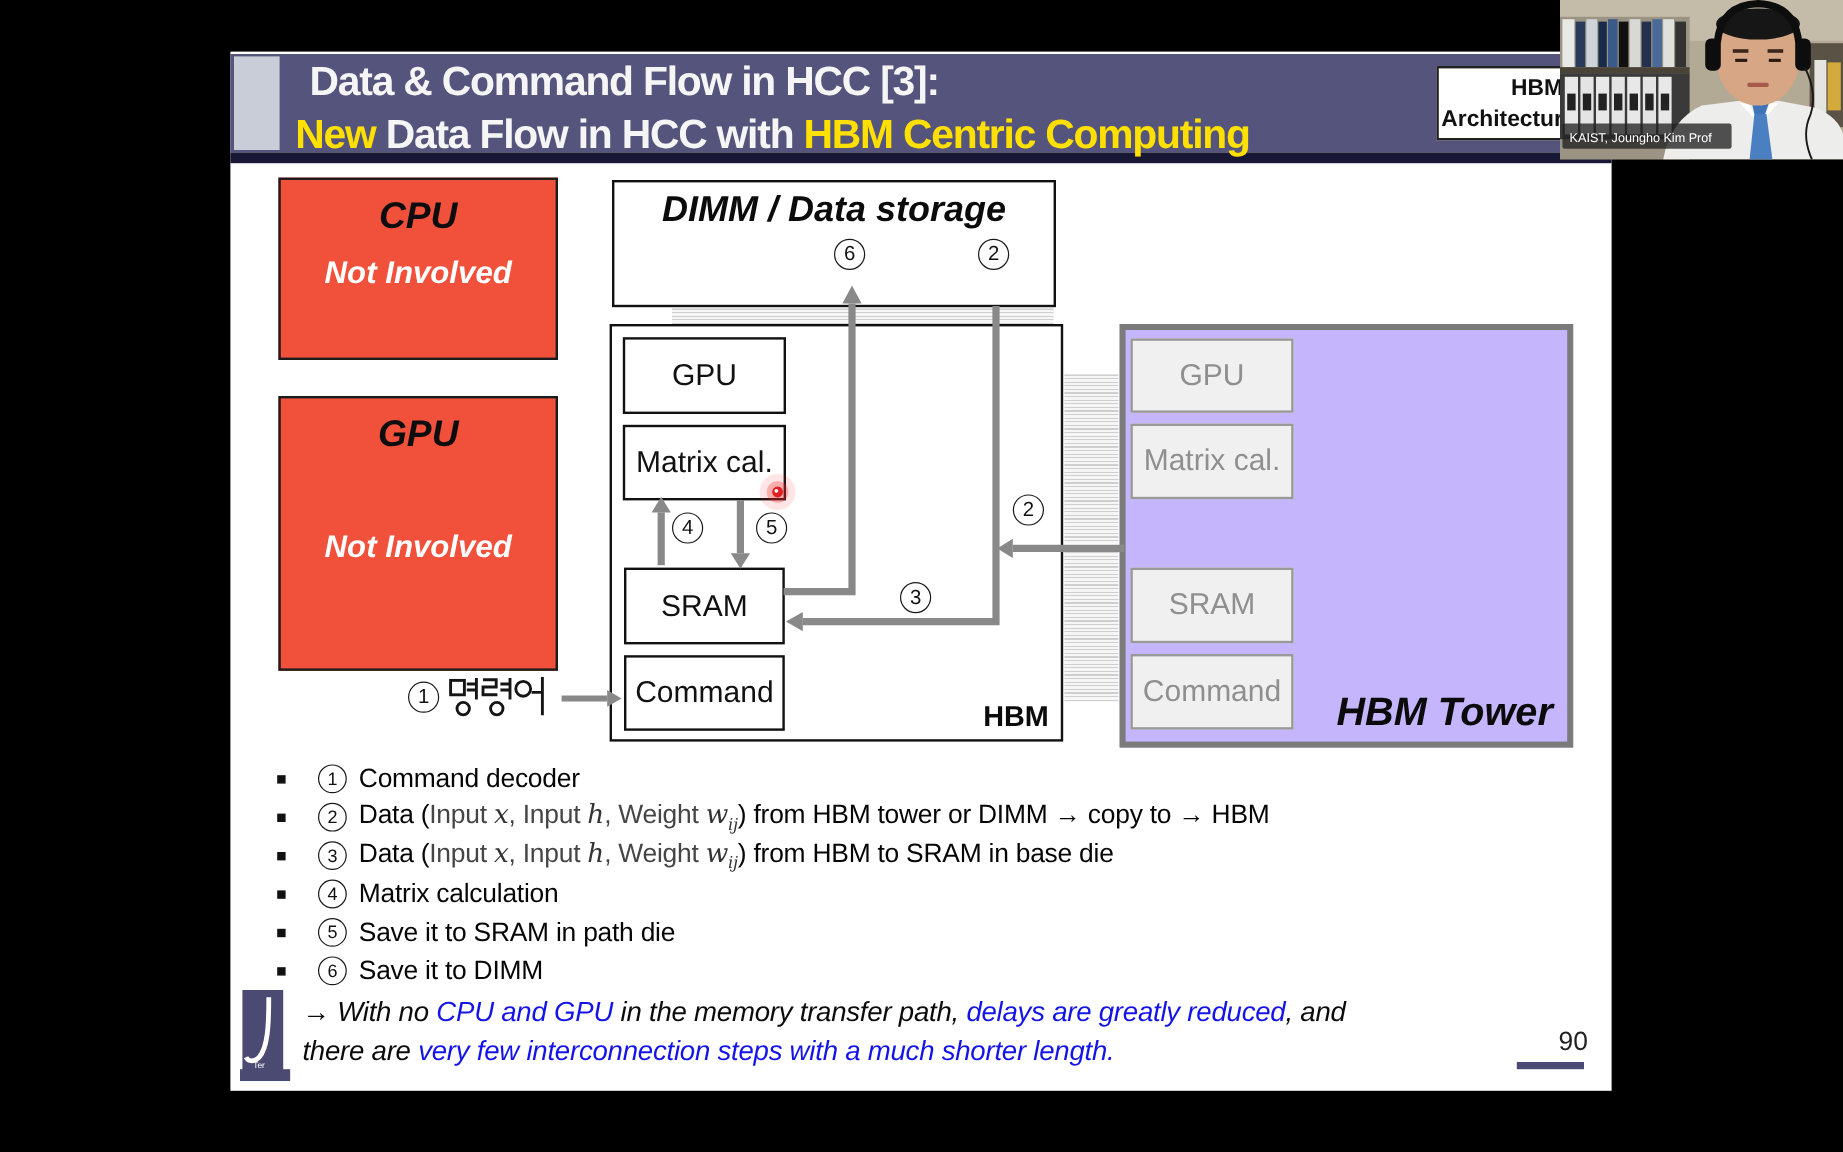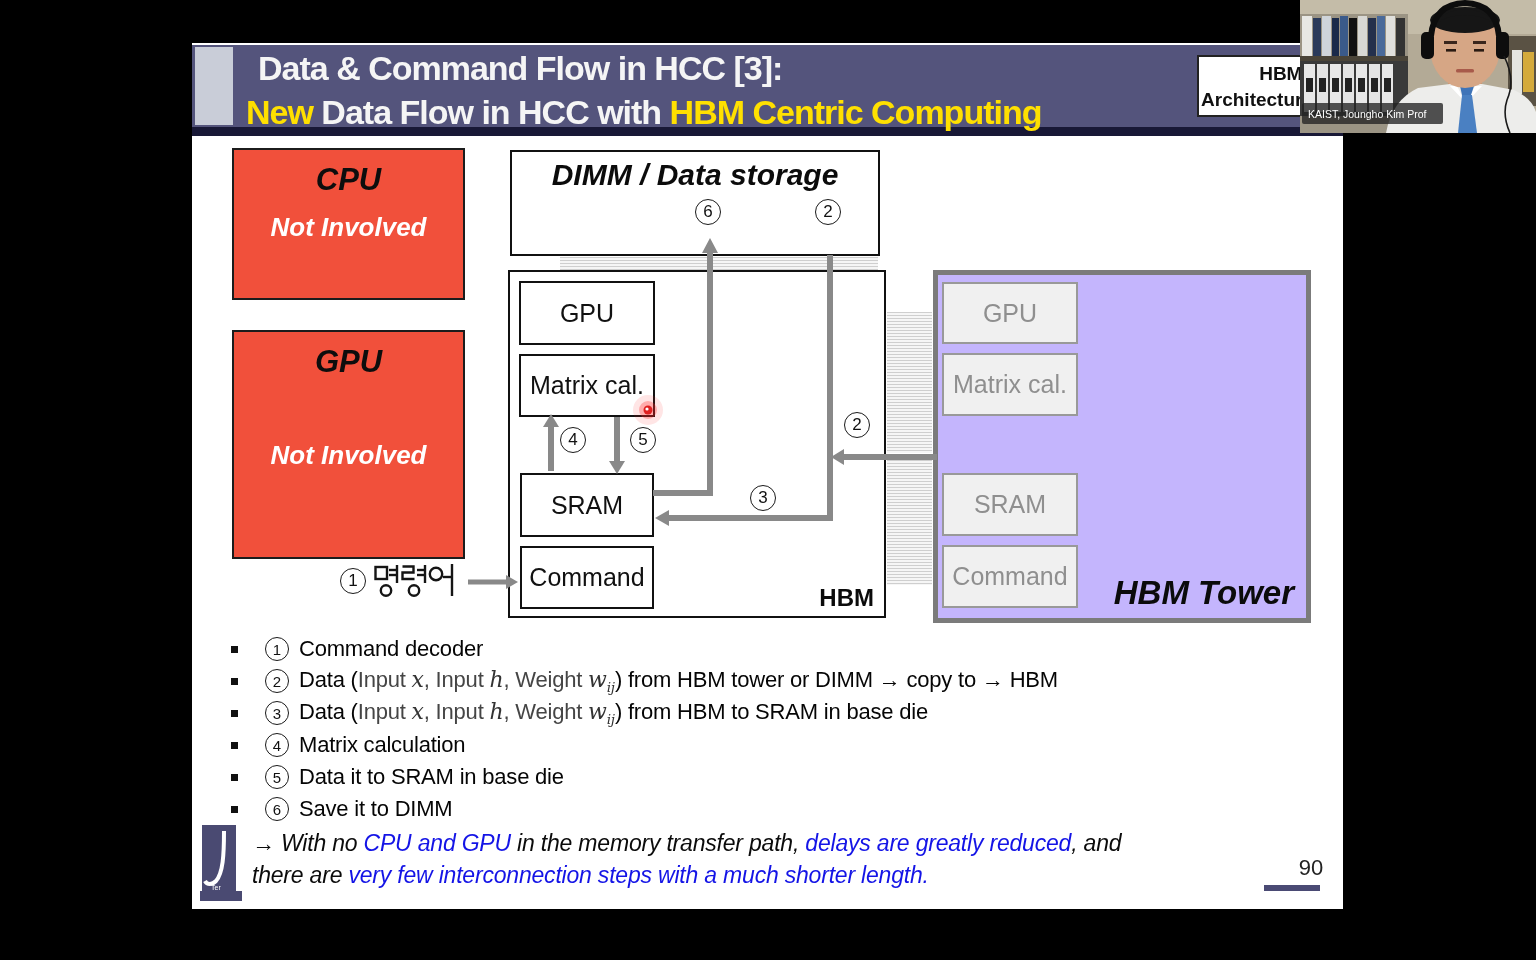--- a/index.html
+++ b/index.html
@@ -210,21 +210,21 @@
         <span class="btext"><span>Data (</span><span class="mw">Input </span><span class="mv">x</span><span class="mw">, </span><span class="mw">Input </span><span class="mv">h</span><span class="mw">, </span><span class="mw">Weight </span><span class="mv">w</span><span class="mv msub">ij</span><span>) from HBM to SRAM in base die</span></span>
       </div>
       <div class="brow">
         <span class="sq"></span>
         <span class="cnum small">4</span>
         <span class="btext"><span>Matrix calculation</span></span>
       </div>
       <div class="brow">
         <span class="sq"></span>
         <span class="cnum small">5</span>
-        <span class="btext"><span>Data it to SRAM in base die</span></span>
+        <span class="btext"><span>Save it to SRAM in path die</span></span>
       </div>
       <div class="brow">
         <span class="sq"></span>
         <span class="cnum small">6</span>
         <span class="btext"><span>Save it to DIMM</span></span>
       </div>
     </div>
 
     <svg class="logo" viewBox="0 0 42 76">
       <rect x="2" y="0" width="34" height="70" fill="#4a4a72"></rect>

